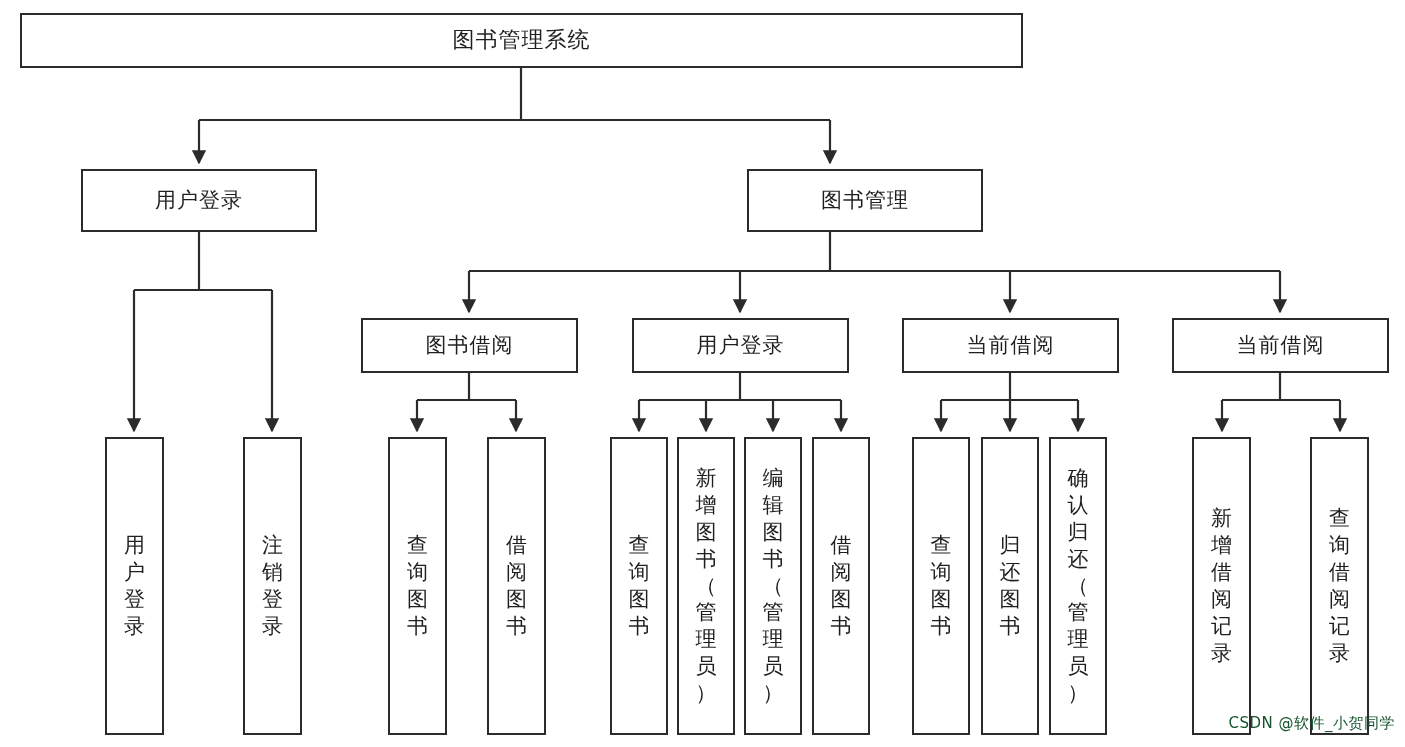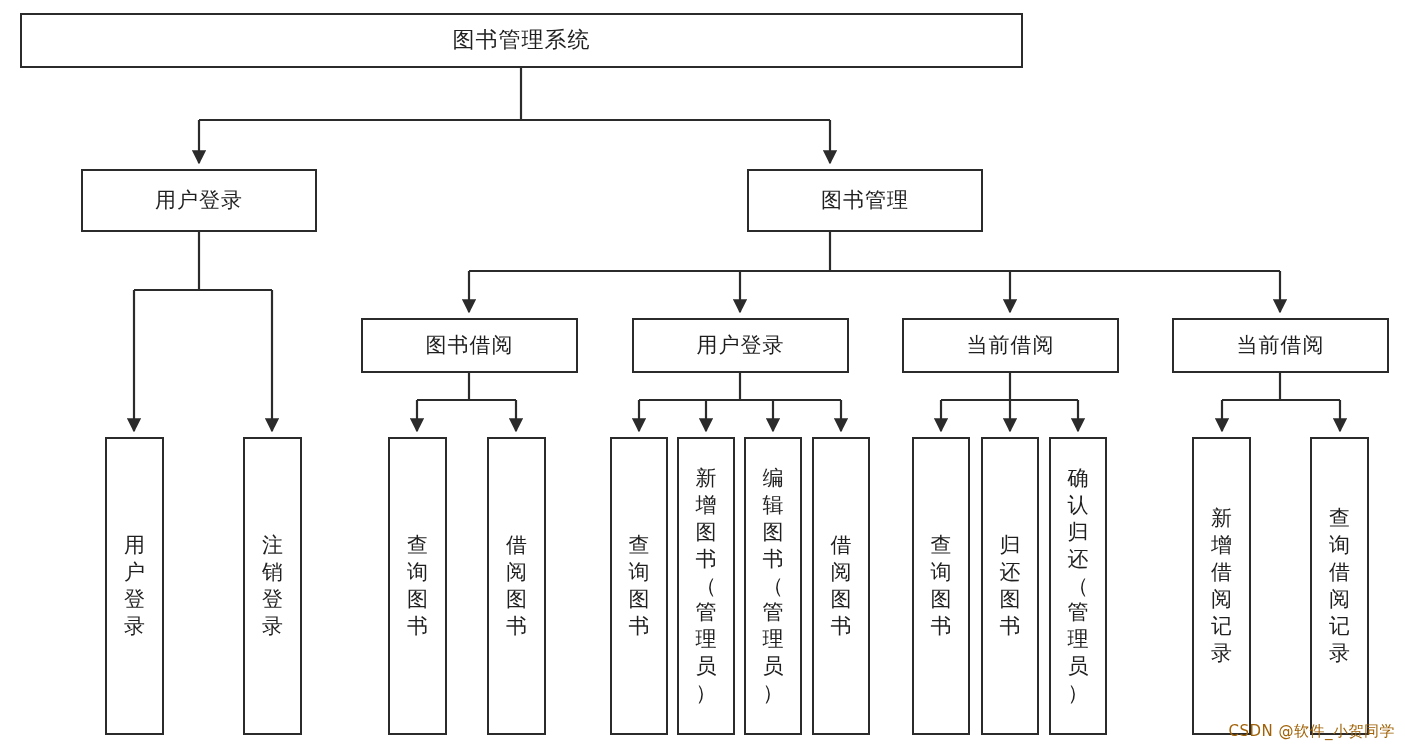--- a/index.html
+++ b/index.html
@@ -50,23 +50,23 @@
   .vtext{
     display:block;
     width:100%;
     text-align:center;
     white-space:pre-line;
     word-break:break-all;
   }
   .watermark{
     position:absolute;
     right:10px;
-    bottom:6px;
+    bottom:14px;
     font-size:15px;
-    color:#a16207;
+    color:#14532d;
     letter-spacing:0.5px;
     z-index:3;
     white-space:nowrap;
     text-align:center;
   }
 </style>
 </head>
 <body>
 
 <div id="canvas">

